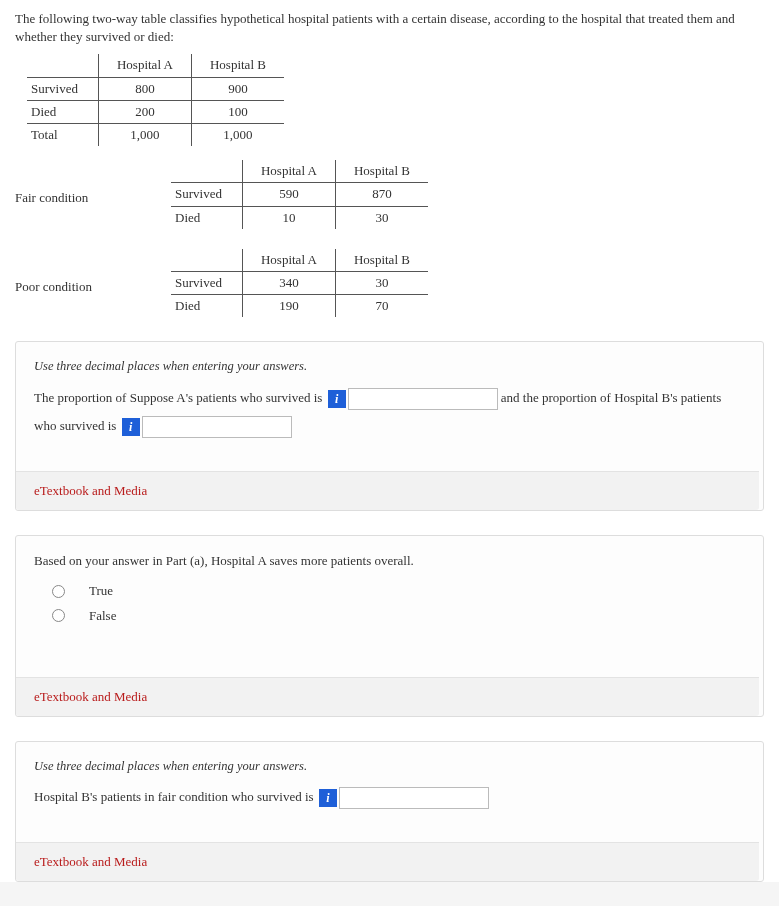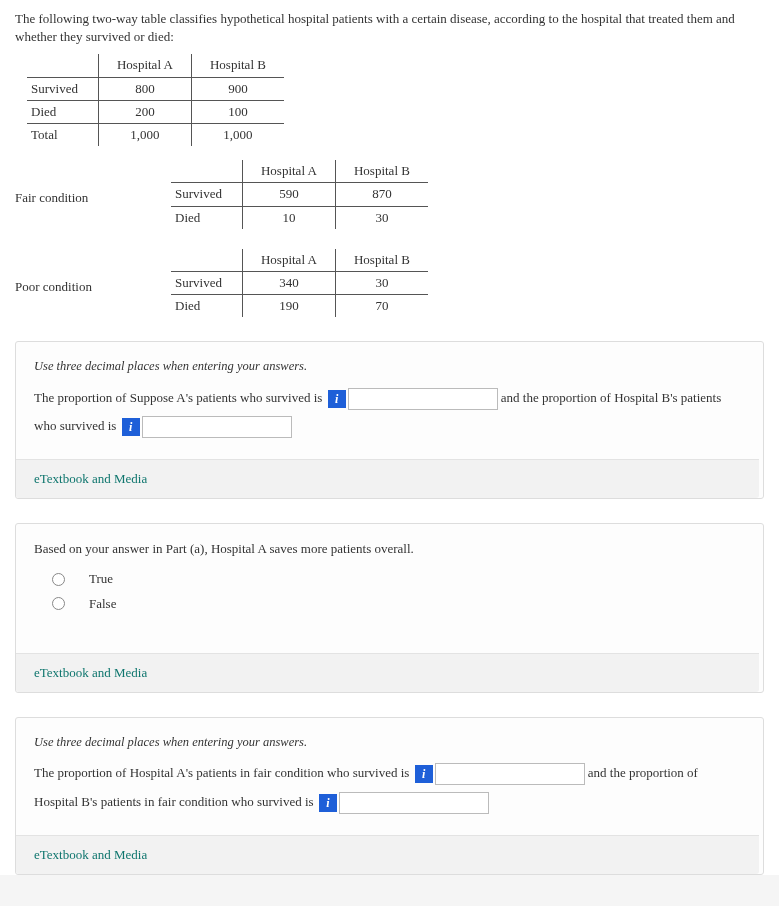--- a/index.html
+++ b/index.html
@@ -51,26 +51,26 @@
   .answer-input {
     display: inline-block;
     width: 150px; height: 22px;
     border: 1px solid #bbb;
     background: #fff;
     vertical-align: middle;
     padding: 0 4px;
     font-size: 12px;
   }
   .media-bar {
-    margin: 18px -18px 0 -18px;
+    margin: 30px -18px 0 -18px;
     padding: 10px 18px;
     background: #f2f2f2;
     border-top: 1px solid #e3e3e3;
     font-size: 13px;
-    color: #0f766e;
+    color: #b91c1c;
     border-radius: 0 0 3px 3px;
   }
   .radio-group { margin: 12px 0 12px 18px; }
   .radio-row {
     display: flex; align-items: center; gap: 24px;
     margin: 6px 0; font-size: 13px;
   }
   .radio-dot {
     width: 13px; height: 13px;
     border: 1px solid #888; border-radius: 50%;
@@ -185,24 +185,19 @@
         <span>False</span>
       </div>
     </div>
     <div class="spacer"></div>
     <div class="media-bar">eTextbook and Media</div>
   </div>
 
   <div class="section">
     <p class="instr">Use three decimal places when entering your answers.</p>
     <div class="qline">
-      <span>The proportion of Hospital A's patients in fair condition who survived is</span>
-      <span class="info-icon">i</span><input class="answer-input" style="">
-      <span>and the proportion of</span>
-    </div>
-    <div class="qline">
       <span>Hospital B's patients in fair condition who survived is</span>
       <span class="info-icon">i</span><input class="answer-input" style="">
     </div>
     <div class="media-bar">eTextbook and Media</div>
   </div>
 
 </div>
 
 </body></html>

